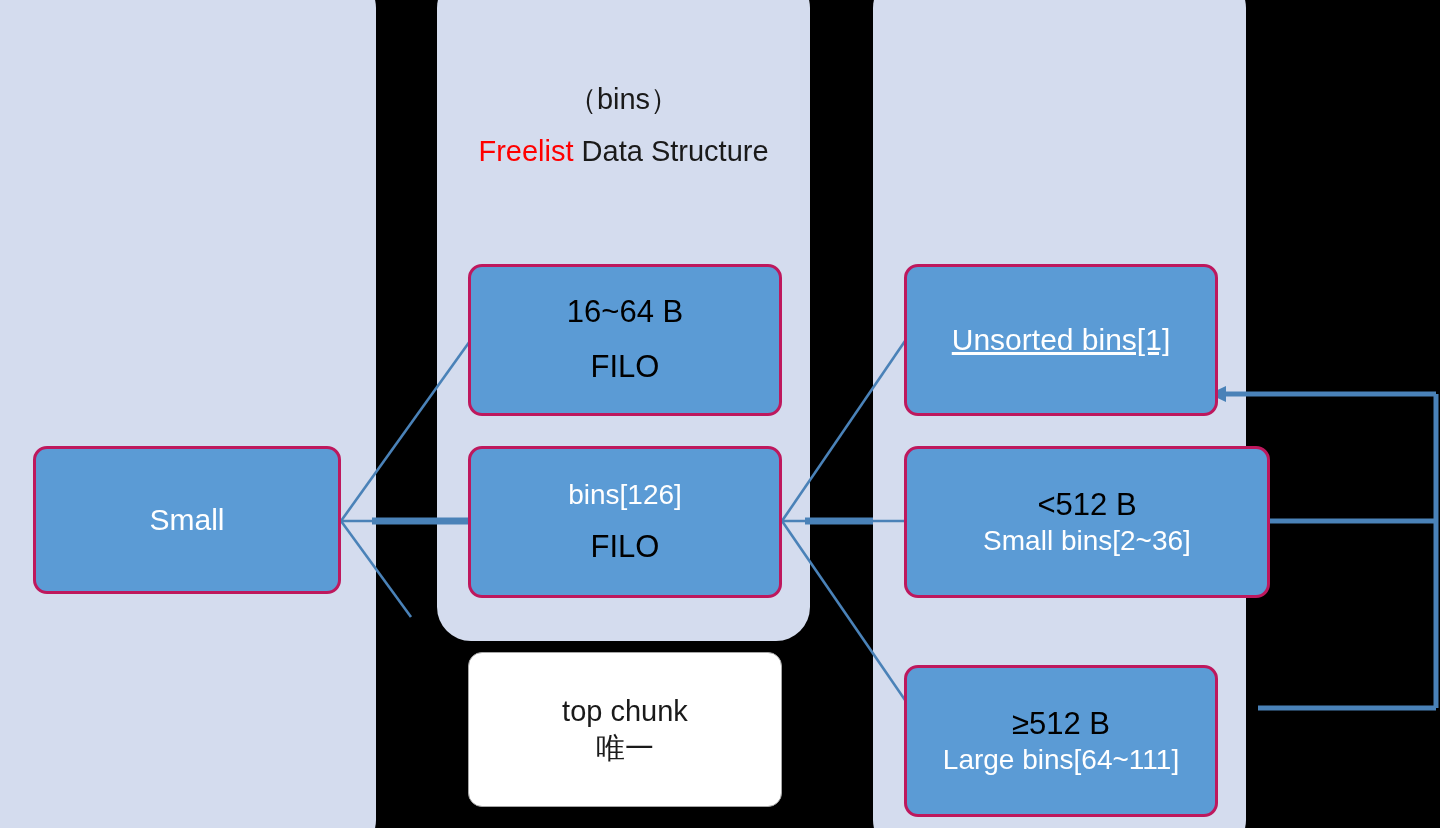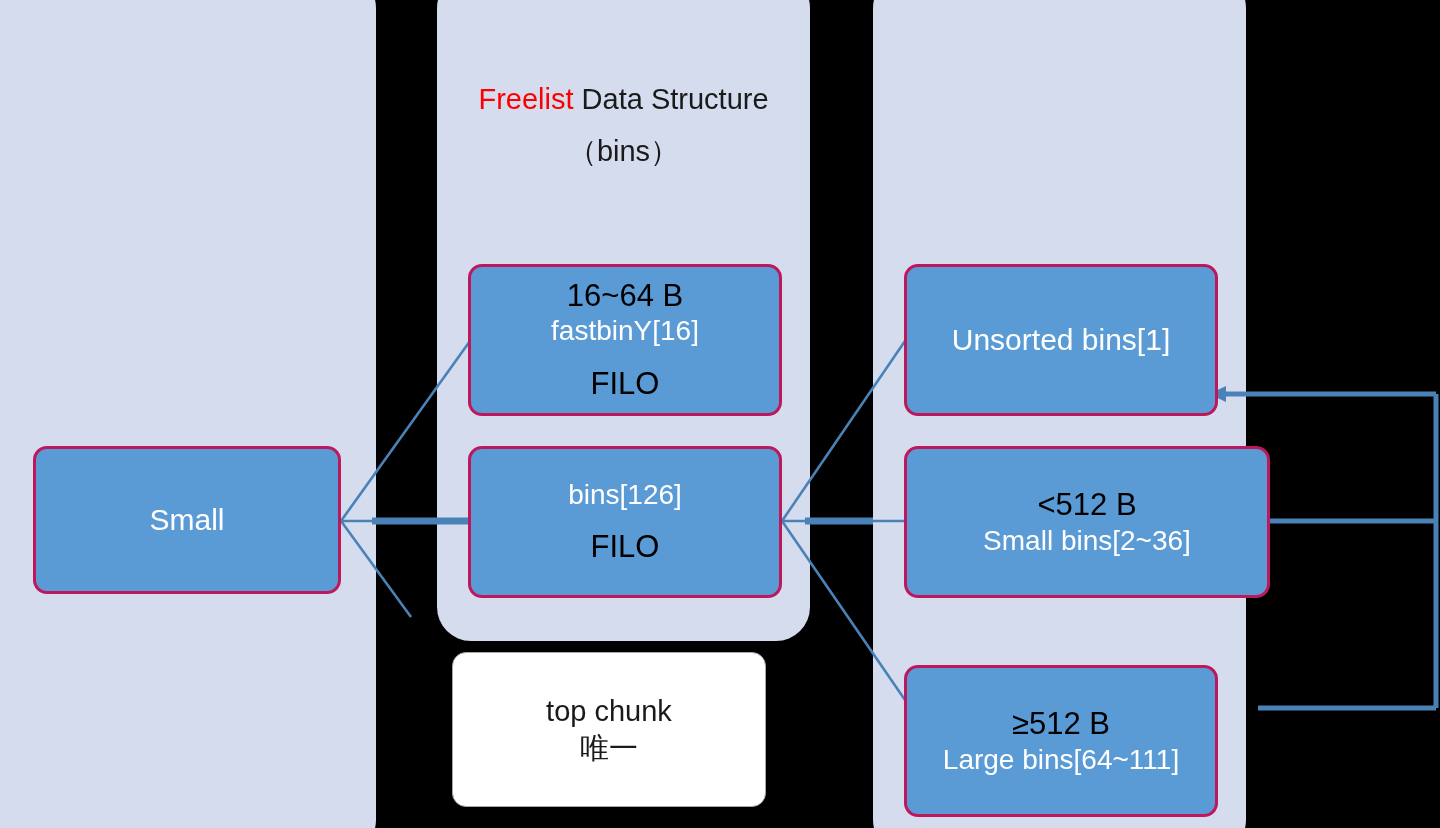--- a/index.html
+++ b/index.html
@@ -63,26 +63,26 @@
   }
 
   #node-arena     { left: 33px;  top: 446px; width: 308px; height: 148px; }
   #node-fastbin   { left: 468px; top: 264px; width: 314px; height: 152px; }
   #node-bins      { left: 468px; top: 446px; width: 314px; height: 152px; }
   #node-unsorted  { left: 904px; top: 264px; width: 314px; height: 152px; }
   #node-small     { left: 904px; top: 446px; width: 366px; height: 152px; }
   #node-large     { left: 904px; top: 626px; width: 314px; height: 152px; margin-top: 39px; }
 
   #node-arena .l-white { font-size: 30px; }
-  #node-unsorted .l-white { font-size: 30px; }
+  #node-unsorted .l-white { font-size: 30px; text-decoration: underline; }
 
   
   #node-topchunk {
     position: absolute;
-    left: 452px;
+    left: 468px;
     top: 652px;
     width: 314px;
     height: 155px;
     background: #ffffff;
     border: 1px solid #a6a6a6;
     border-radius: 14px;
     box-sizing: border-box;
     box-shadow: 3px 3px 3px rgba(0,0,0,0.32);
     display: flex;
     flex-direction: column;
@@ -147,33 +147,32 @@
 
     <line x1="1436" y1="394" x2="1436" y2="708" stroke="#4a82b8" stroke-width="5"></line>
     <line x1="1436" y1="394" x2="1218" y2="394" stroke="#4a82b8" stroke-width="5"></line>
     <line x1="1436" y1="521" x2="1258" y2="521" stroke="#4a82b8" stroke-width="5"></line>
     <line x1="1436" y1="708" x2="1258" y2="708" stroke="#4a82b8" stroke-width="5"></line>
 
     <polygon points="1209,394 1226,386 1226,402" fill="#4a82b8"></polygon>
   </svg>
 
   <div id="freelist-title">
+    <div>（bins）</div>
     <div>
       <span class="hl">Freelist</span><span> Data Structure</span>
     </div>
-    <div>（bins）</div>
   </div>
 
   <div class="node" id="node-arena">
     <span class="l-white">Small</span>
   </div>
 
   <div class="node" id="node-fastbin">
     <span class="l-big">16~64 B</span>
-    <span class="l-white">fastbinY[16]</span>
     <span class="l-black">FILO</span>
   </div>
 
   <div class="node" id="node-bins">
     <span class="l-white">bins[126]</span>
     <span class="l-black">FILO</span>
   </div>
 
   <div id="node-topchunk">
     <span class="tc-line">top chunk</span>

